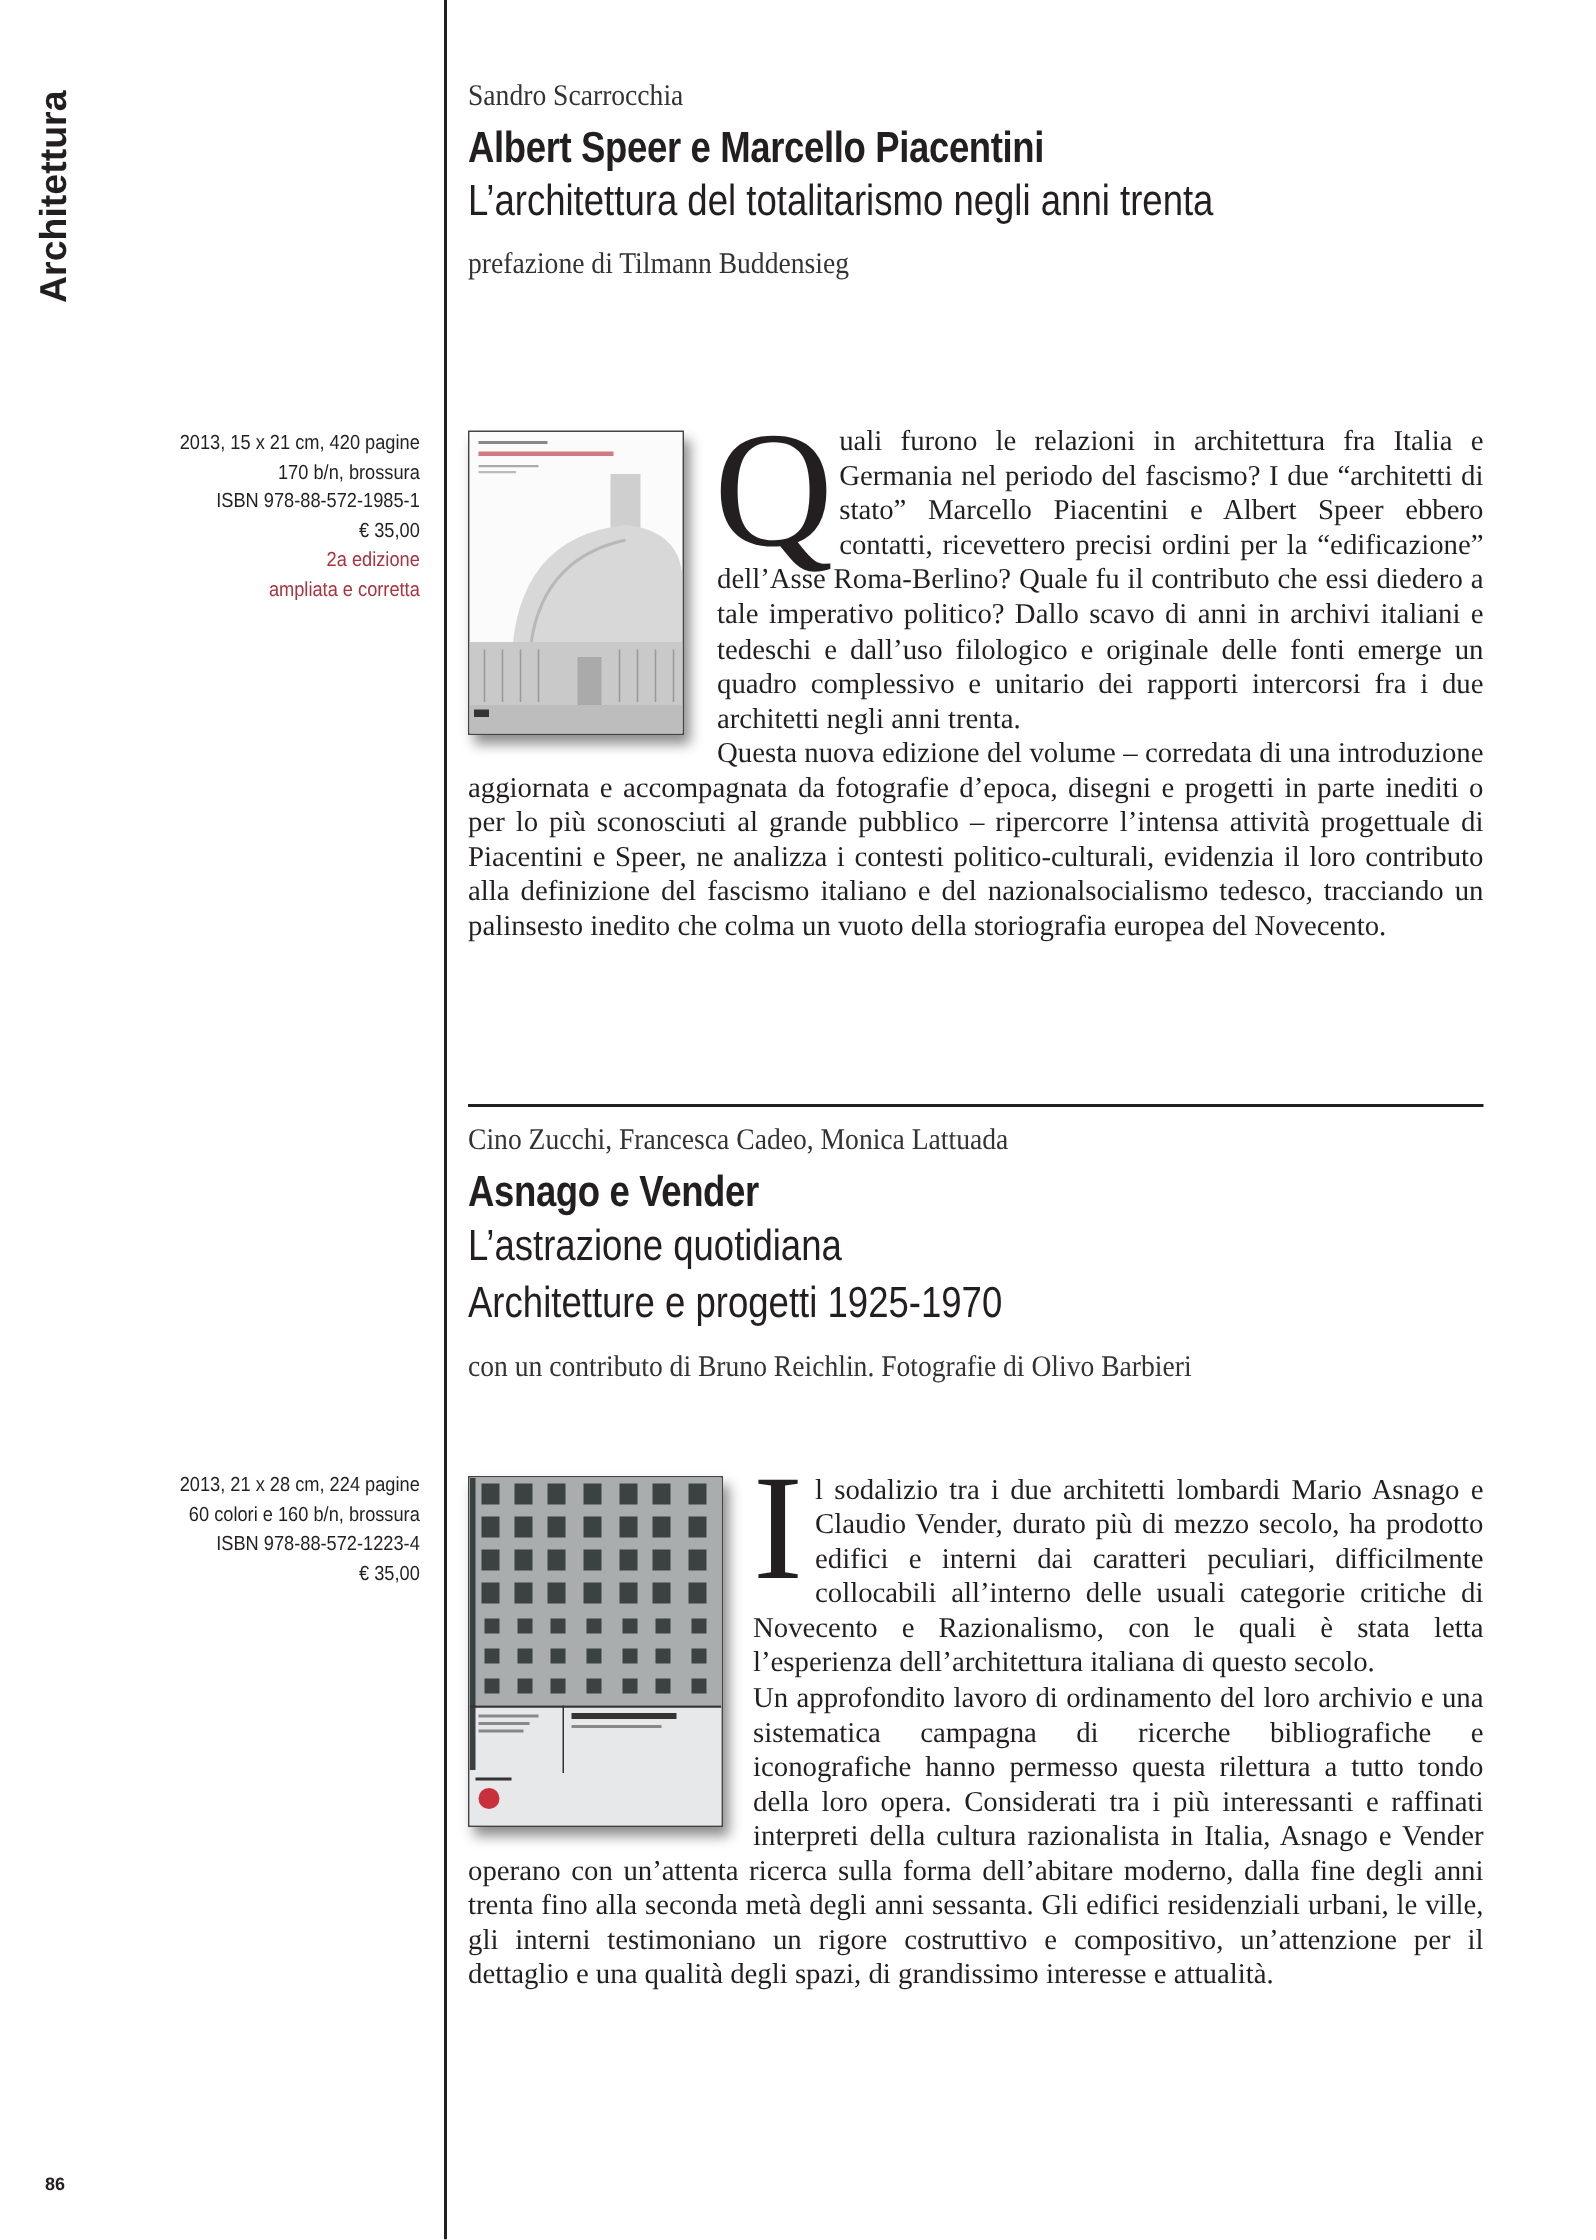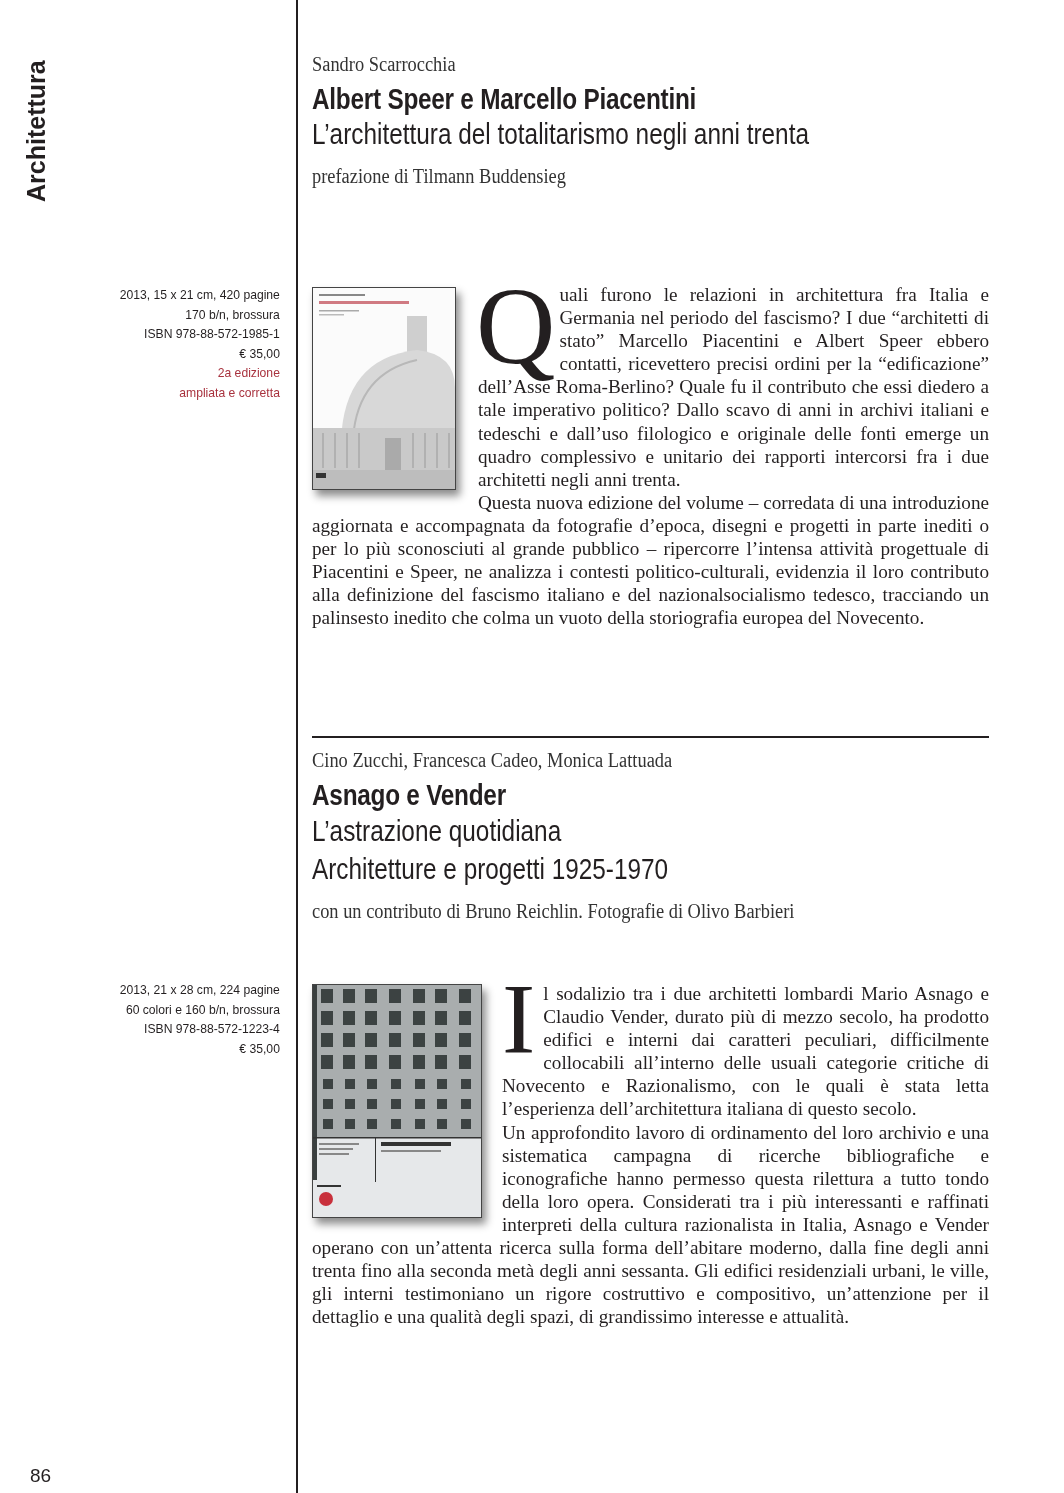--- a/index.html
+++ b/index.html
@@ -7,21 +7,21 @@
   .sans { font-family: "Liberation Sans", "DejaVu Sans", sans-serif; }
   .serif { font-family: "Liberation Serif", "DejaVu Serif", serif; }
 
   .section-label {
     position: absolute; left: 22px; top: 202px;
     transform: rotate(-90deg); transform-origin: left top;
     font-size: 25px; font-weight: bold; letter-spacing: 0px; color: #231f20;
     white-space: nowrap;
   }
   .vrule { position: absolute; left: 296px; top: 0; width: 1.5px; height: 1493px; background: #231f20; }
-  .page-number { position: absolute; left: 30px; top: 1449px; font-size: 19px; font-weight: normal; margin-top: 16px; }
+  .page-number { position: absolute; left: 30px; top: 1449px; font-size: 12px; font-weight: bold; }
 
   .author { position: absolute; left: 312px; font-size: 20px; color: #333; white-space: nowrap; transform: scaleX(0.92); transform-origin: left; }
   .title { position: absolute; left: 312px; font-size: 29px; font-weight: bold; white-space: nowrap; transform: scaleX(0.84); transform-origin: left; letter-spacing: -0.3px; }
   .subtitle { position: absolute; left: 312px; font-size: 29px; white-space: nowrap; transform: scaleX(0.84); transform-origin: left; }
   .credits { position: absolute; left: 312px; font-size: 20px; color: #333; white-space: nowrap; transform: scaleX(0.92); transform-origin: left; }
 
   .meta { position: absolute; right: 784px; text-align: right; font-size: 13.5px; line-height: 19.6px; color: #231f20; white-space: nowrap; transform: scaleX(0.9); transform-origin: right; }
   .meta .red { color: #a8323e; }
 
   .cover { position: absolute; background: #fff; box-shadow: 4px 6px 8px rgba(0,0,0,0.45); border: 1px solid #444; overflow: hidden; }

